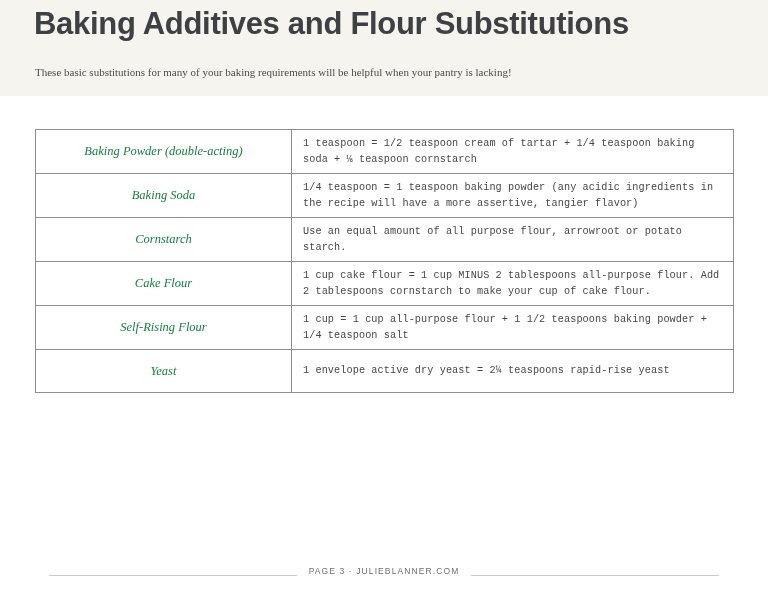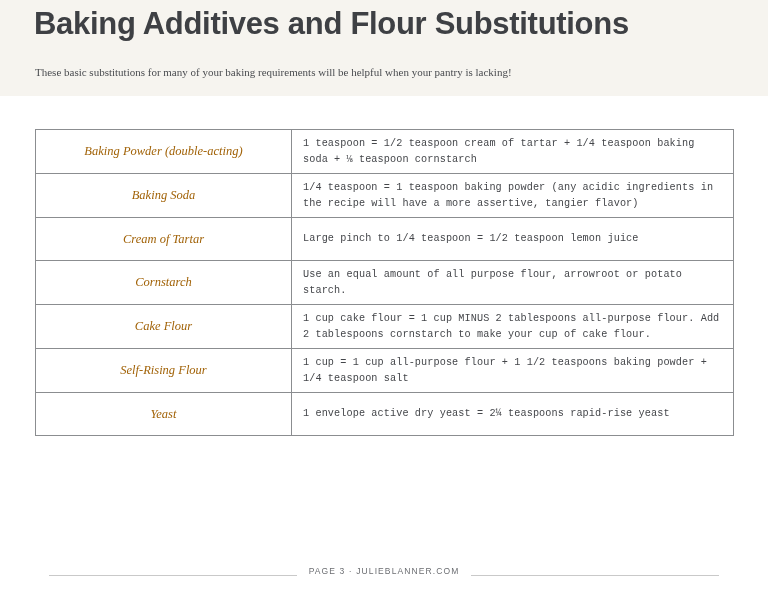--- a/index.html
+++ b/index.html
@@ -73,21 +73,21 @@
   }
   .sub-table td.col-sub {
     border-left: none;
   }
   .cell-item {
     display: block;
     text-align: center;
     font-family: "Liberation Serif", serif;
     font-style: italic;
     font-size: 12.5px;
-    color: #a16207;
+    color: #15803d;
     padding: 6px 8px;
     line-height: 1.35;
   }
   .cell-sub {
     display: block;
     font-family: "Liberation Mono", monospace;
     font-size: 10.2px;
     color: #44464a;
     line-height: 1.52;
     padding: 6px 10px 6px 11px;
@@ -146,28 +146,20 @@
     <tr>
       <td class="col-item">
         <span class="cell-item">Baking Soda</span>
       </td>
       <td class="col-sub">
         <span class="cell-sub">1/4 teaspoon = 1 teaspoon baking powder (any acidic ingredients in the recipe will have a more assertive, tangier flavor)</span>
       </td>
     </tr>
     <tr>
       <td class="col-item">
-        <span class="cell-item">Cream of Tartar</span>
-      </td>
-      <td class="col-sub">
-        <span class="cell-sub">Large pinch to 1/4 teaspoon = 1/2 teaspoon lemon juice</span>
-      </td>
-    </tr>
-    <tr>
-      <td class="col-item">
         <span class="cell-item">Cornstarch</span>
       </td>
       <td class="col-sub">
         <span class="cell-sub">Use an equal amount of all purpose flour, arrowroot or potato starch.</span>
       </td>
     </tr>
     <tr>
       <td class="col-item">
         <span class="cell-item">Cake Flour</span>
       </td>

